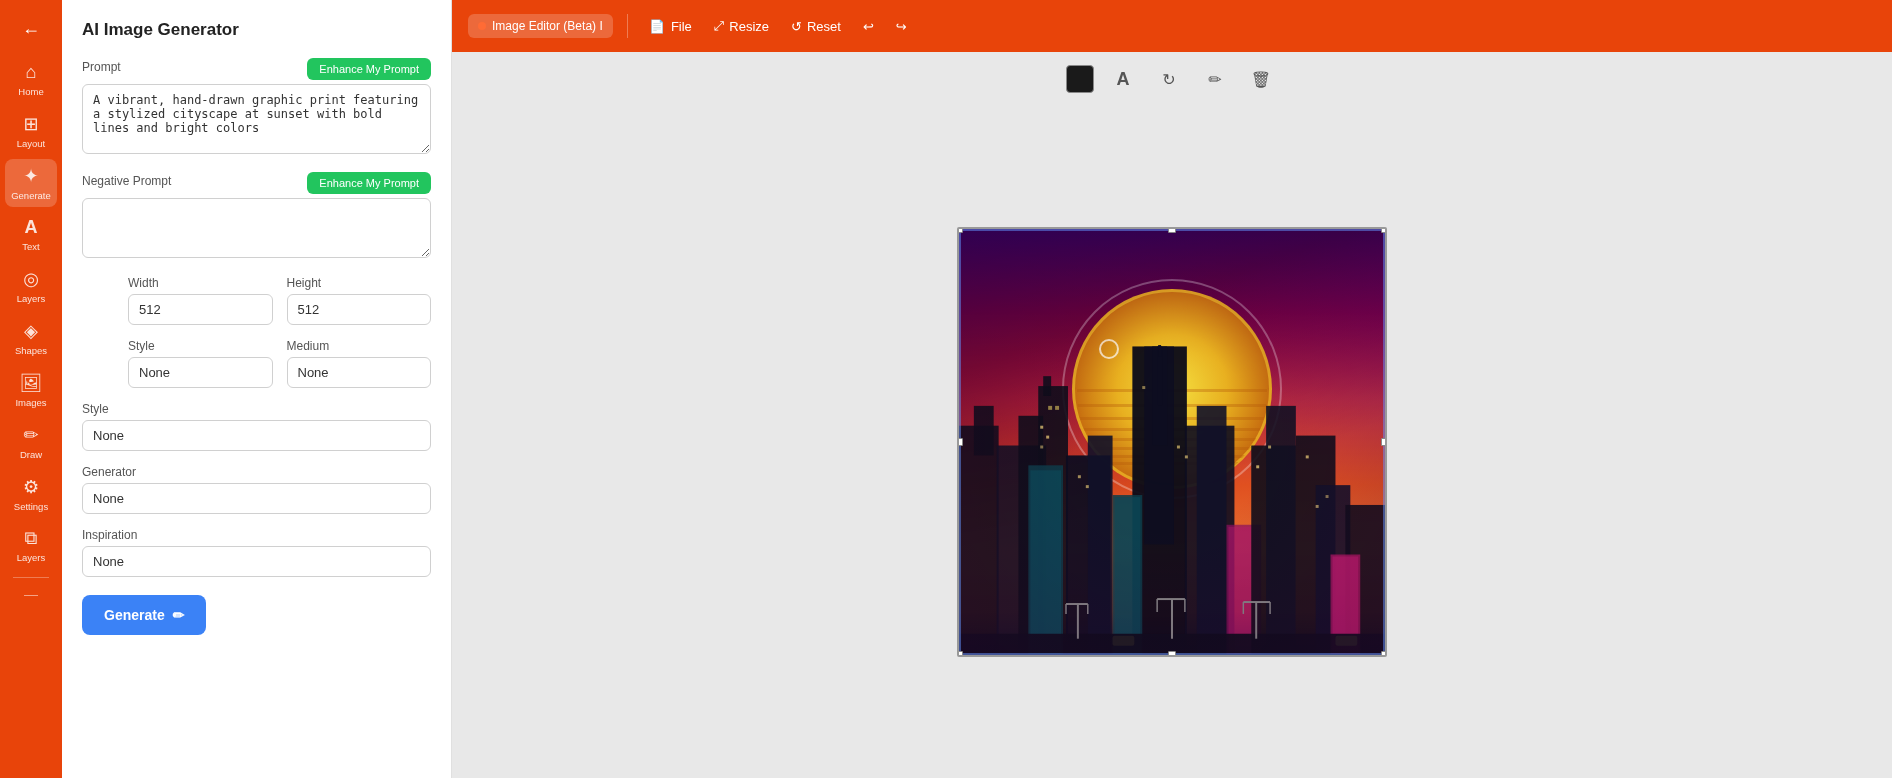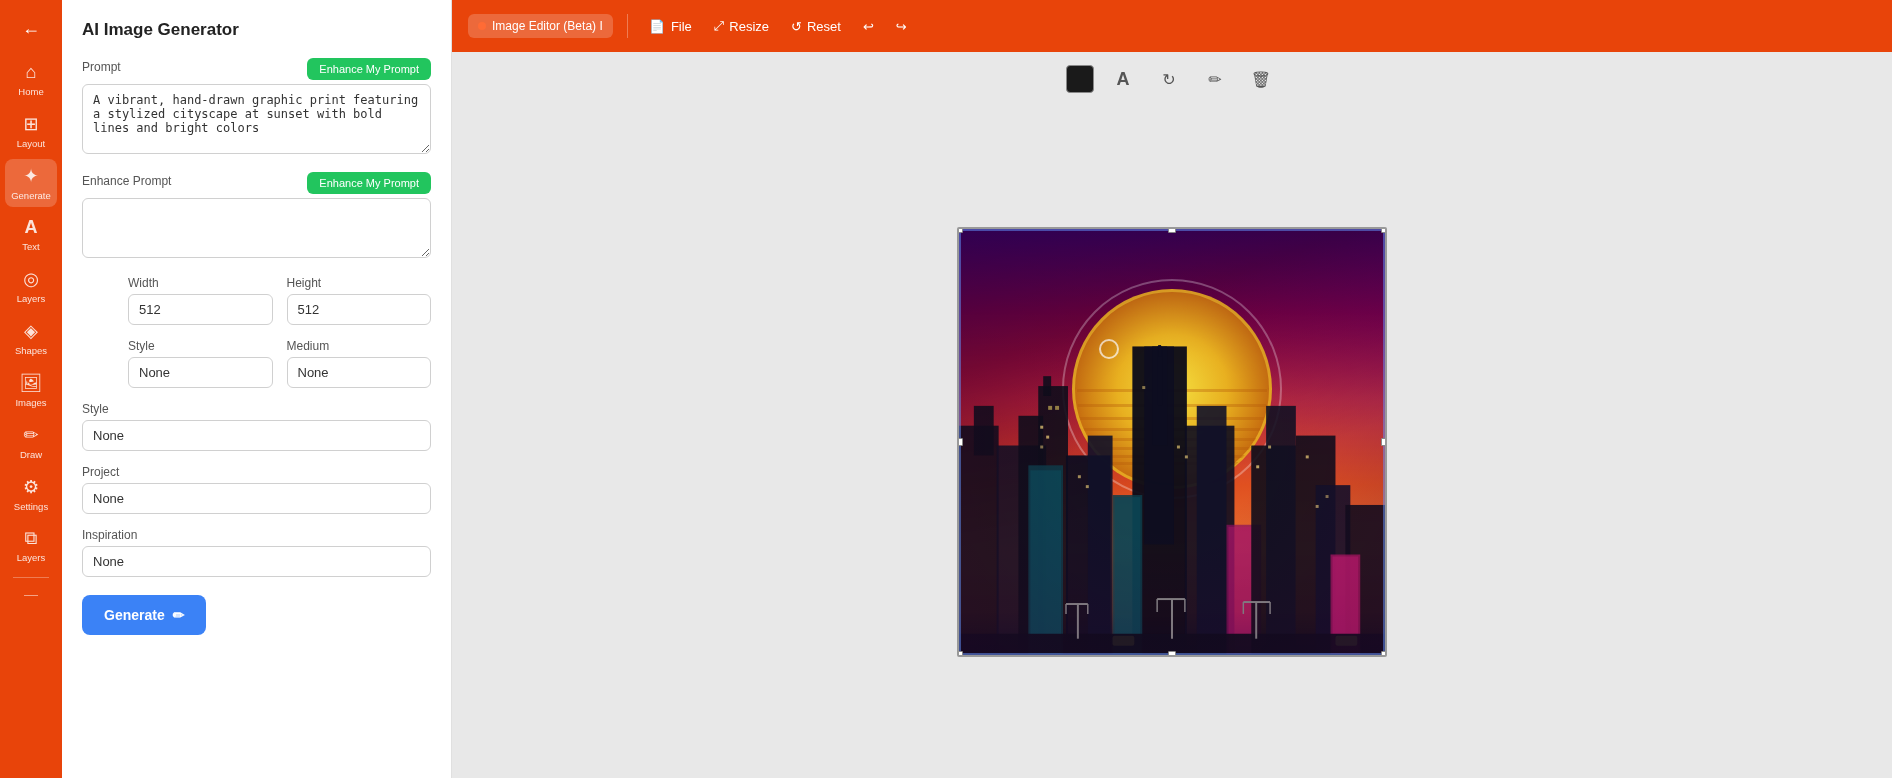--- a/index.html
+++ b/index.html
@@ -305,21 +305,21 @@
   <div>
     <div class="field-row">
       <span class="field-label">Prompt</span>
       <button class="enhance-btn">Enhance My Prompt</button>
     </div>
     <textarea class="prompt-textarea" style="">A vibrant, hand-drawn graphic print featuring a stylized cityscape at sunset with bold lines and bright colors</textarea>
   </div>
 
   <div>
     <div class="field-row">
-      <span class="field-label">Enhance Prompt</span>
+      <span class="field-label">Negative Prompt</span>
       <button class="enhance-btn">Enhance My Prompt</button>
     </div>
     <textarea class="neg-textarea" style=""></textarea>
   </div>
 
   <div class="two-col">
     <div>
       <div class="field-label">Width</div>
       <input type="text" class="text-input" value="512" style="">
     </div>
@@ -339,21 +339,21 @@
       <input type="text" class="text-input" value="None" style="">
     </div>
   </div>
 
   <div>
     <div class="field-label">Style</div>
     <input type="text" class="text-input" value="None" style="">
   </div>
 
   <div>
-    <div class="field-label">Project</div>
+    <div class="field-label">Generator</div>
     <input type="text" class="text-input" value="None" style="">
   </div>
 
   <div>
     <div class="field-label">Inspiration</div>
     <input type="text" class="text-input" value="None" style="">
   </div>
 
   <button class="generate-btn">
     <span>Generate</span>

